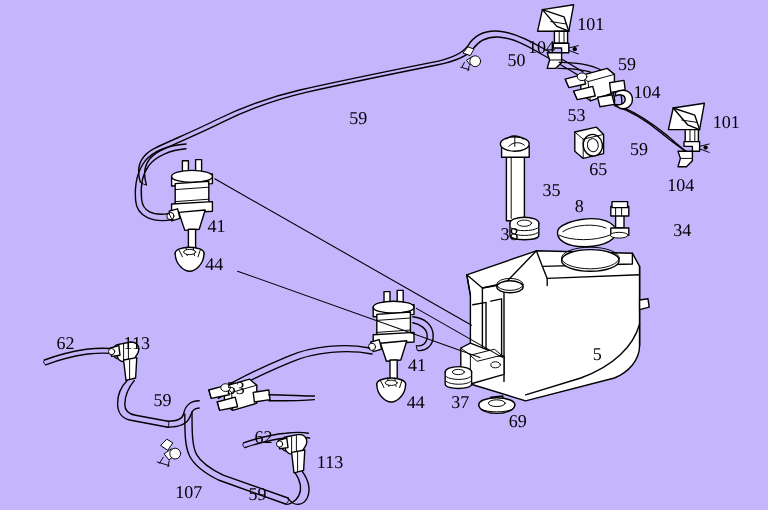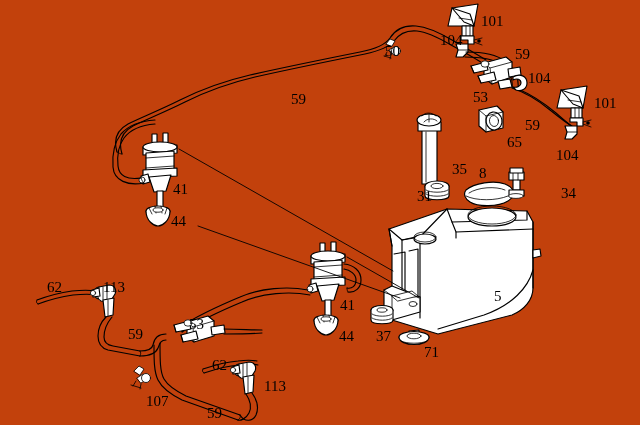--- a/index.html
+++ b/index.html
@@ -8,21 +8,21 @@
     padding: 0;
     background: #ffffff;
   }
   body {
     font-family: "Liberation Serif", serif;
   }
   #diagram-root {
     position: relative;
     width: 640px;
     height: 425px;
-    background: #c2410c;
+    background: #c4b5fd;
     overflow: hidden;
     text-align: center;
   }
   #diagram-svg {
     position: absolute;
     left: 0;
     top: 0;
     width: 640px;
     height: 425px;
     display: block;
@@ -395,42 +395,42 @@
       <path class="fillw-thin" d="M137,378 l6,-4 l4,5 l-6,4 z"></path>
       <circle class="fillw-thin" cx="146" cy="378" r="4.5"></circle>
       <path class="ln-thin" d="M136,381 l-3,5 M141,384 l-1,5"></path>
       <path class="ln-thin" d="M131,385 l10,3"></path>
     </g>
 
   </svg>
 
   <div class="callout" style="left:481px; top:14px;">101</div>
   <div class="callout" style="left:440px; top:33px;">104</div>
-  <div class="callout" style="left:385px; top:44px;">50</div>
+  <div class="callout" style="left:423px; top:44px;">50</div>
   <div class="callout" style="left:515px; top:47px;">59</div>
   <div class="callout" style="left:528px; top:71px;">104</div>
   <div class="callout" style="left:594px; top:96px;">101</div>
   <div class="callout" style="left:473px; top:90px;">53</div>
   <div class="callout" style="left:291px; top:92px;">59</div>
   <div class="callout" style="left:525px; top:118px;">59</div>
-  <div class="callout" style="left:507px; top:135px;font-family:Liberation Serif, serif;">65</div>
+  <div class="callout" style="left:491px; top:135px;font-family:Liberation Serif, serif;">65</div>
   <div class="callout" style="left:556px; top:148px;">104</div>
-  <div class="callout" style="left:452px; top:162px;">35</div>
+  <div class="callout" style="left:452px; top:152px;">35</div>
   <div class="callout" style="left:479px; top:166px;">8</div>
   <div class="callout" style="left:527px; top:186px;margin-left:34px;">34</div>
-  <div class="callout" style="left:417px; top:189px;">31</div>
+  <div class="callout" style="left:417px; top:189px;">38</div>
   <div class="callout" style="left:173px; top:182px;">41</div>
   <div class="callout" style="left:171px; top:214px;">44</div>
   <div class="callout" style="left:494px; top:289px;">5</div>
   <div class="callout" style="left:340px; top:298px;">41</div>
   <div class="callout" style="left:339px; top:329px;">44</div>
   <div class="callout" style="left:376px; top:329px;">37</div>
-  <div class="callout" style="left:424px; top:345px;">71</div>
+  <div class="callout" style="left:424px; top:345px;">69</div>
   <div class="callout" style="left:47px;  top:280px;">62</div>
   <div class="callout" style="left:103px; top:280px;">113</div>
   <div class="callout" style="left:128px; top:327px;">59</div>
   <div class="callout" style="left:189px; top:317px;">53</div>
   <div class="callout" style="left:212px; top:358px;">62</div>
   <div class="callout" style="left:264px; top:379px;">113</div>
-  <div class="callout" style="left:146px; top:394px;">107</div>
+  <div class="callout" style="left:146px; top:404px;">107</div>
   <div class="callout" style="left:207px; top:406px;">59</div>
 
 </div>
 
 </body></html>

